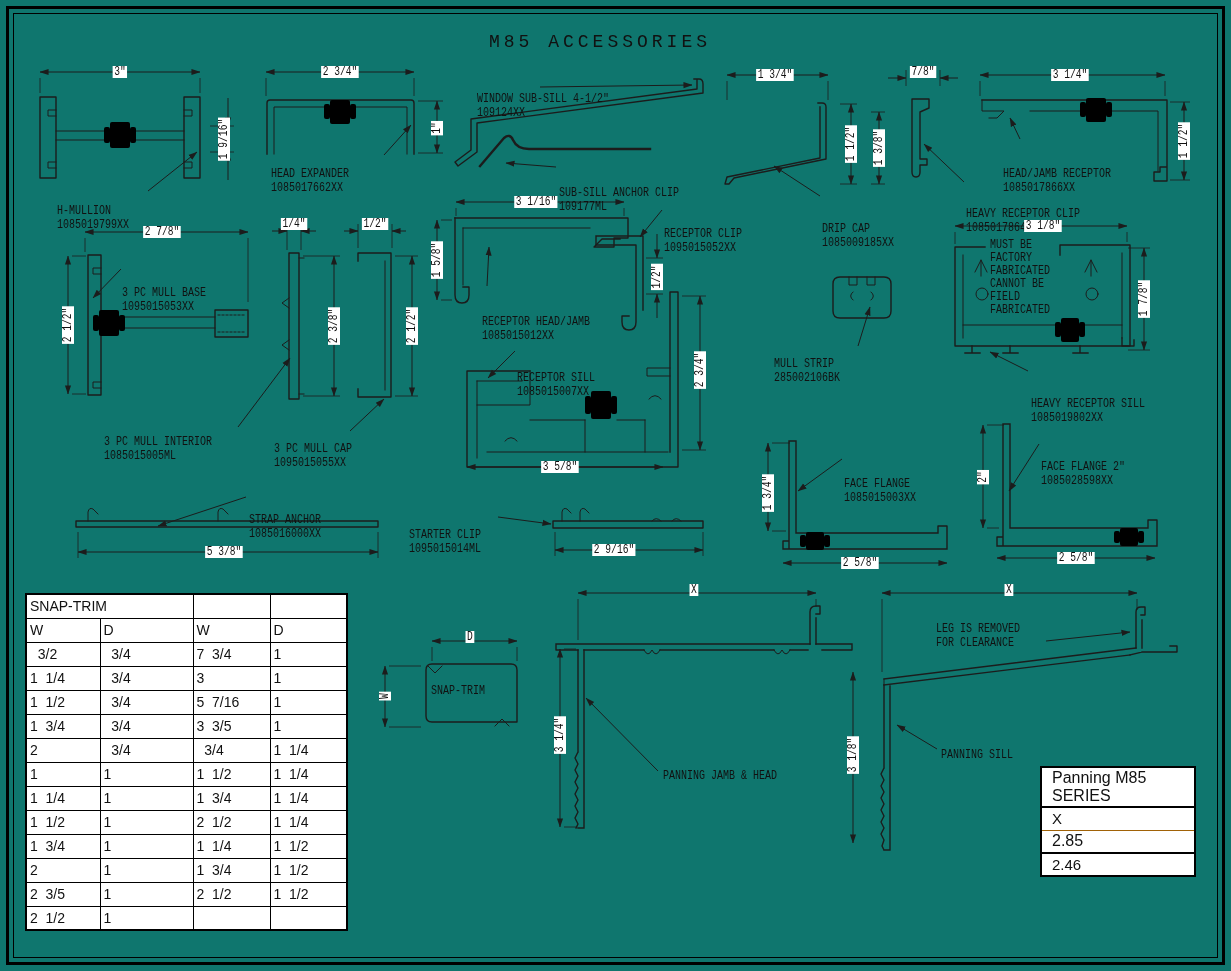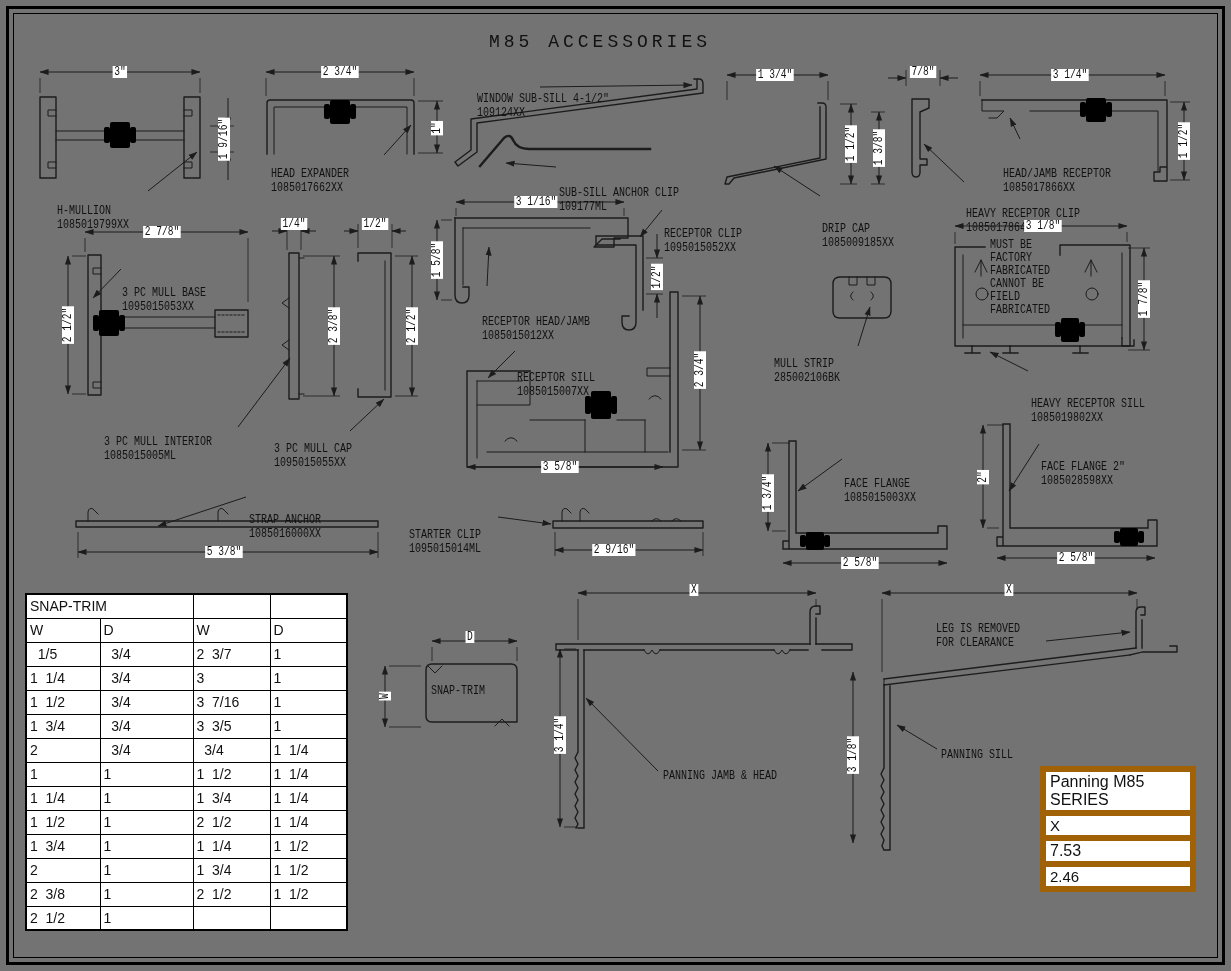--- a/index.html
+++ b/index.html
@@ -1,16 +1,16 @@
 <!DOCTYPE html>
 <html><head>
 <meta charset="utf-8">
 <style>
   html,body{margin:0;padding:0;background:#fff;}
-  #sheet{position:relative;width:1231px;height:971px;background:#737373;overflow:hidden;
+  #sheet{position:relative;width:1231px;height:971px;background:#0f766e;overflow:hidden;
          font-family:"Liberation Mono",monospace;color:#111;}
   .bframe{position:absolute;pointer-events:none;}
   #bouter{inset:6px;border:3px solid #000;}
   #binner{inset:13px;border:1px solid #000;}
   svg{position:absolute;left:0;top:0;}
   .p{fill:none;stroke:#1c1c1c;stroke-width:1.4;stroke-linejoin:round;stroke-linecap:square;}
   .thin{stroke-width:1;}
   .blk rect{fill:#000;stroke:none;}
   .dl{stroke:#1c1c1c;stroke-width:1;fill:none;marker-start:url(#arr);marker-end:url(#arr);}
   .dh{stroke:#1c1c1c;stroke-width:1;fill:none;marker-end:url(#arr);}
@@ -23,21 +23,21 @@
        padding:0 2px;transform:translate(-50%,-50%) scaleX(.8);}
   .dimv{transform:translate(-50%,-50%) rotate(-90deg) scaleX(.8);}
   #title{position:absolute;left:420px;top:32px;width:360px;text-align:center;
          font-size:18px;letter-spacing:4px;}
   table{border-collapse:collapse;position:absolute;background:#fff;
         font-family:"Liberation Sans",sans-serif;table-layout:fixed;}
   #snapTable{left:25px;top:593px;width:321px;border:2px solid #000;font-size:14px;}
   #snapTable td{border:1px solid #000;height:24px;padding:0 3px;white-space:pre;
                 box-sizing:border-box;vertical-align:middle;}
   #panTable{left:1040px;top:766px;width:156px;border:2px solid #000;font-size:15px;}
-  #panTable td{border:6px solid #a16207;height:23px;padding:1px 4px;box-sizing:border-box;}
+  #panTable td{border:1px solid #a16207;height:23px;padding:1px 10px;box-sizing:border-box;}
   #panTable tr:first-child td{border-bottom:2px solid #000;font-size:16px;}
 </style>
 </head>
 <body>
 
 <div id="sheet">
   <div id="bouter" class="bframe"></div>
   <div id="binner" class="bframe"></div>
 
   <svg width="1231" height="971" viewBox="0 0 1231 971">
@@ -454,35 +454,35 @@
       </tr>
       <tr>
         <td>W</td>
         <td>D</td>
         <td>W</td>
         <td>D</td>
       </tr>
     </tbody>
     <tbody id="snap-body">
         <tr>
-          <td>  1/5</td>
+          <td>  3/2</td>
           <td>  3/4</td>
-          <td>2  3/7</td>
+          <td>7  3/4</td>
           <td>1</td>
         </tr>
         <tr>
           <td>1  1/4</td>
           <td>  3/4</td>
           <td>3</td>
           <td>1</td>
         </tr>
         <tr>
           <td>1  1/2</td>
           <td>  3/4</td>
-          <td>3  7/16</td>
+          <td>5  7/16</td>
           <td>1</td>
         </tr>
         <tr>
           <td>1  3/4</td>
           <td>  3/4</td>
           <td>3  3/5</td>
           <td>1</td>
         </tr>
         <tr>
           <td>2</td>
@@ -514,21 +514,21 @@
           <td>1  1/4</td>
           <td>1  1/2</td>
         </tr>
         <tr>
           <td>2</td>
           <td>1</td>
           <td>1  3/4</td>
           <td>1  1/2</td>
         </tr>
         <tr>
-          <td>2  3/8</td>
+          <td>2  3/5</td>
           <td>1</td>
           <td>2  1/2</td>
           <td>1  1/2</td>
         </tr>
         <tr>
           <td>2  1/2</td>
           <td>1</td>
           <td></td>
           <td></td>
         </tr>
@@ -539,20 +539,20 @@
     <tbody>
       <tr>
         <td>Panning M85 SERIES</td>
       </tr>
       <tr>
         <td>X</td>
       </tr>
     </tbody>
     <tbody id="panning-body">
         <tr>
-          <td>7.53</td>
+          <td>2.85</td>
         </tr>
         <tr>
           <td>2.46</td>
         </tr>
       </tbody>
   </table>
 </div>
 
 </body></html>

